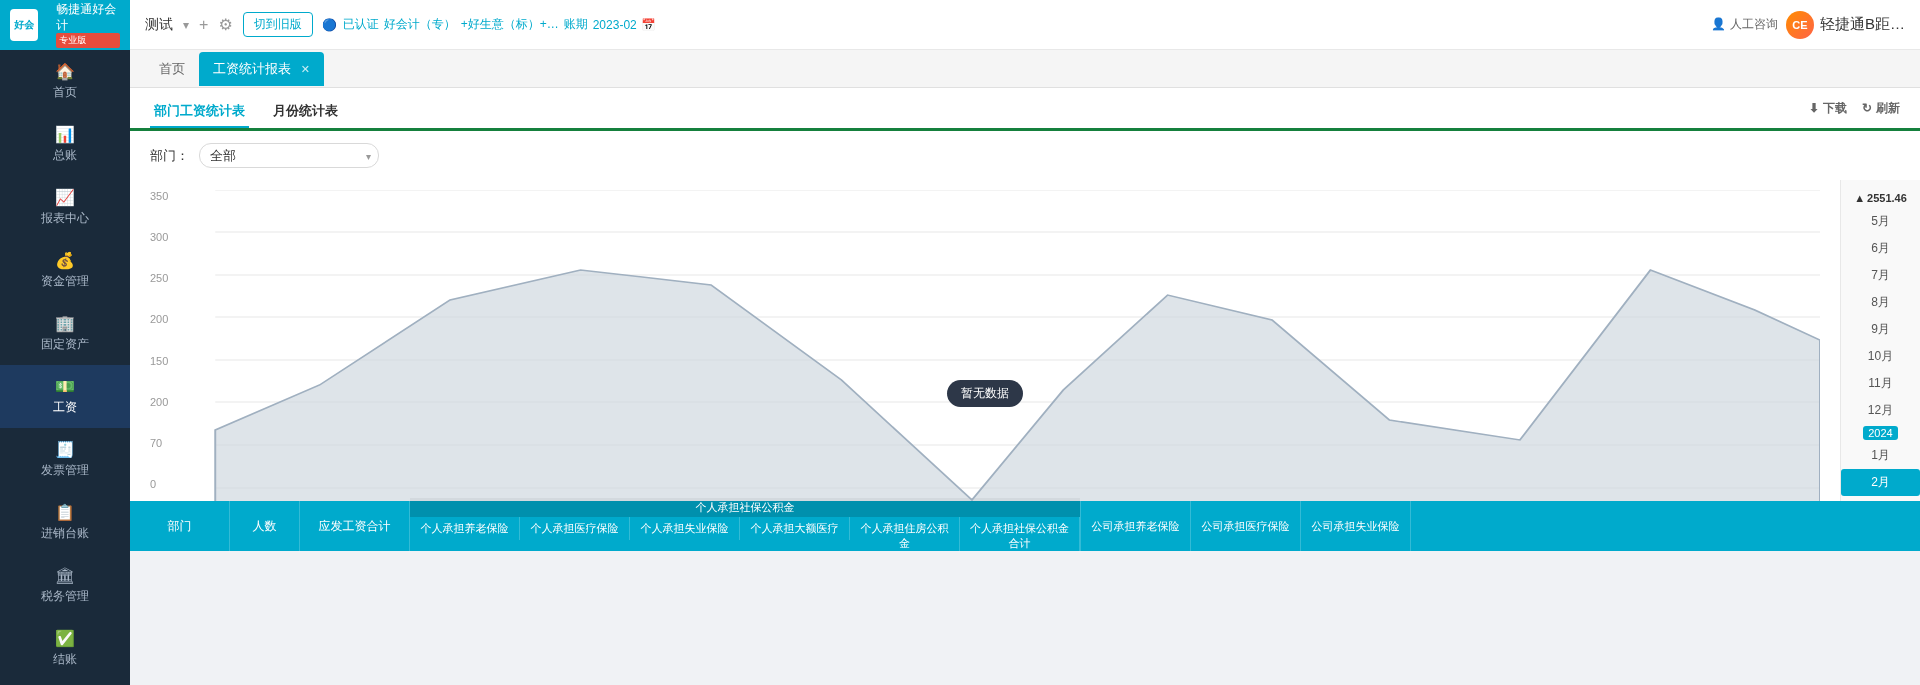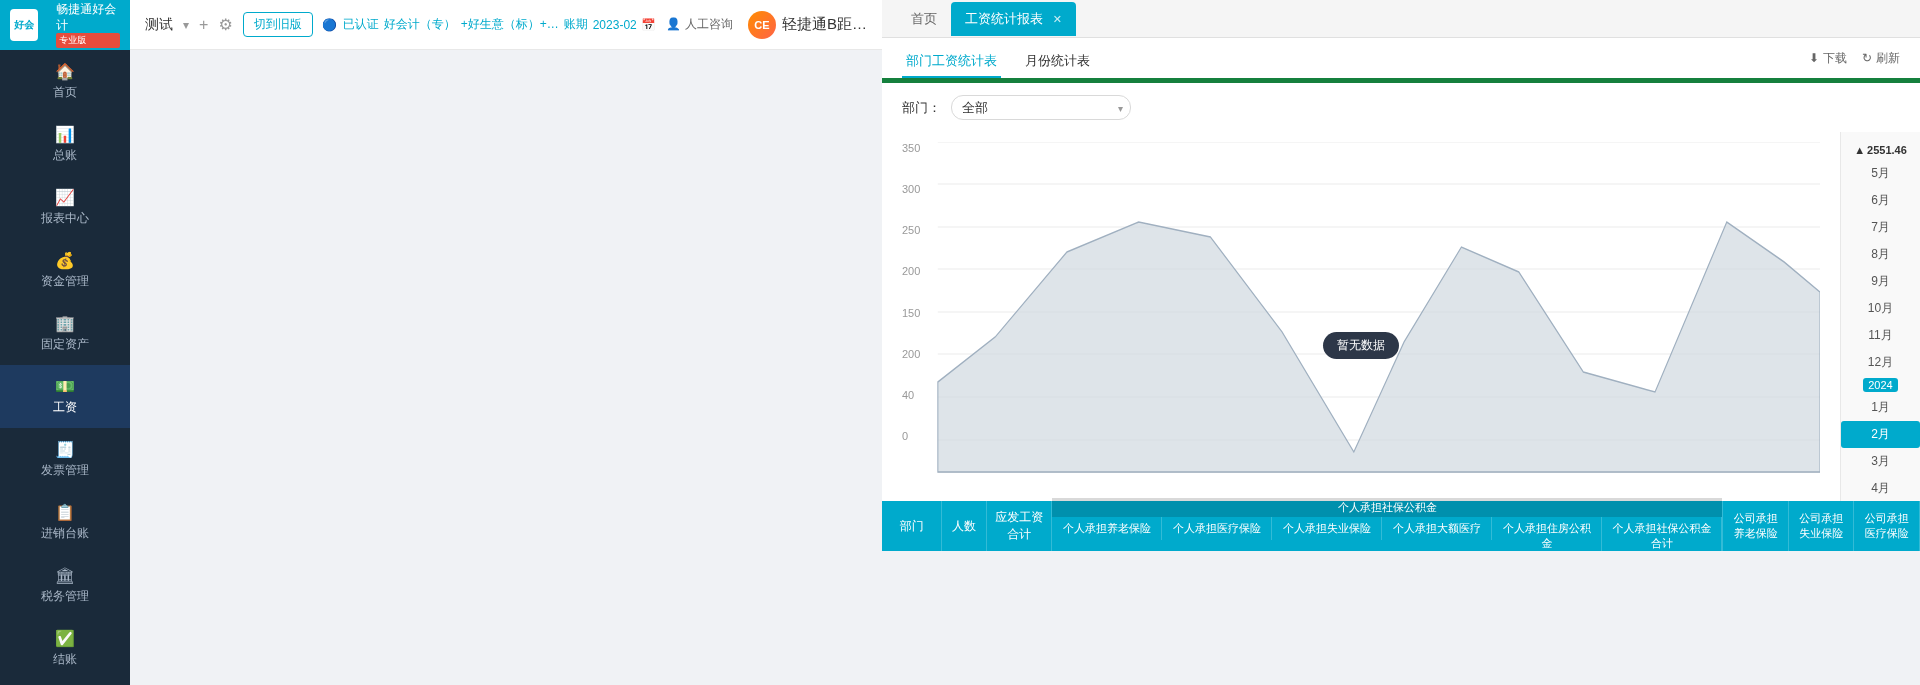--- a/index.html
+++ b/index.html
@@ -42,21 +42,21 @@
       font-size: 12px;
       transition: background 0.2s;
     }
     .nav-item.active { background: #1e3a5f; color: #fff; }
     .nav-item .nav-icon { font-size: 16px; }
 
     
     .main {
       flex: 1;
       display: flex;
-      flex-direction: row;
+      flex-direction: column;
       height: 551px;
       overflow: hidden;
     }
 
     
     .topbar {
       height: 50px;
       background: #fff;
       border-bottom: 1px solid #e8e8e8;
       display: flex;
@@ -76,21 +76,21 @@
       padding: 3px 10px;
       font-size: 12px;
       cursor: pointer;
     }
     .topbar-status {
       display: flex; align-items: center; gap: 5px;
       font-size: 12px; color: #00aacc;
     }
     .topbar-right {
       margin-left: auto;
-      display: flex; align-items: center; gap: 15px; text-align: center;
+      display: flex; align-items: center; gap: 8px; text-align: center;
     }
     .topbar-help { color: #666; font-size: 12px; cursor: pointer; }
     .topbar-user {
       display: flex; align-items: center; gap: 6px;
       cursor: pointer;
     }
     .user-avatar {
       width: 28px; height: 28px;
       border-radius: 50%;
       background: linear-gradient(135deg, #ff8c00, #ff6347);
@@ -136,22 +136,23 @@
       display: flex;
       flex-direction: column;
       overflow: hidden;
     }
 
     
     .subtab-bar {
       display: flex;
       align-items: center;
       padding: 8px 20px 0;
-      border-bottom: 5px solid #15803d;
+      border-bottom: 3px solid #15803d;
       gap: 20px;
+      font-weight: bold;
     }
     .subtab {
       padding: 6px 4px;
       font-size: 13px;
       cursor: pointer;
       color: #333;
       border-bottom: 2px solid transparent;
     }
     .subtab.active {
       color: #00aacc;
@@ -424,21 +425,21 @@
           </select>
           <span class="select-arrow">▾</span>
         </div>
       </div>
 
       <div class="chart-section">
         <div class="chart-container">
           
           <div class="y-axis-labels">
             <span>0</span>
-            <span>40</span>
+            <span>70</span>
             <span>200</span>
             <span>150</span>
             <span>200</span>
             <span>250</span>
             <span>300</span>
             <span>350</span>
           </div>
           
           <svg class="chart-svg" viewBox="0 0 1280 340" preserveAspectRatio="none">
 
@@ -490,18 +491,18 @@
           <div style="display:flex;">
             <div class="th-cell" style="width:110px; font-size:11px;">个人承担养老保险</div>
             <div class="th-cell" style="width:110px; font-size:11px;">个人承担医疗保险</div>
             <div class="th-cell" style="width:110px; font-size:11px;">个人承担失业保险</div>
             <div class="th-cell" style="width:110px; font-size:11px;">个人承担大额医疗</div>
             <div class="th-cell" style="width:110px; font-size:11px;">个人承担住房公积金</div>
             <div class="th-cell" style="width:120px; font-size:11px;">个人承担社保公积金合计</div>
           </div>
         </div>
         <div class="th-cell" style="width:110px; font-size:11px;">公司承担养老保险</div>
+        <div class="th-cell" style="width:110px; font-size:11px;">公司承担医疗保险</div>
         <div class="th-cell" style="width:110px; font-size:11px;">公司承担失业保险</div>
-        <div class="th-cell" style="width:110px; font-size:11px;">公司承担医疗保险</div>
       </div>
     </div>
   </div>
 </div>
 
 </body></html>

